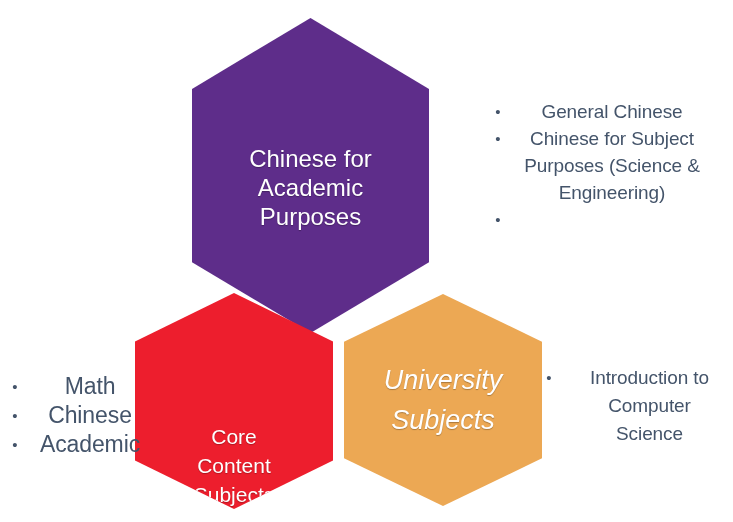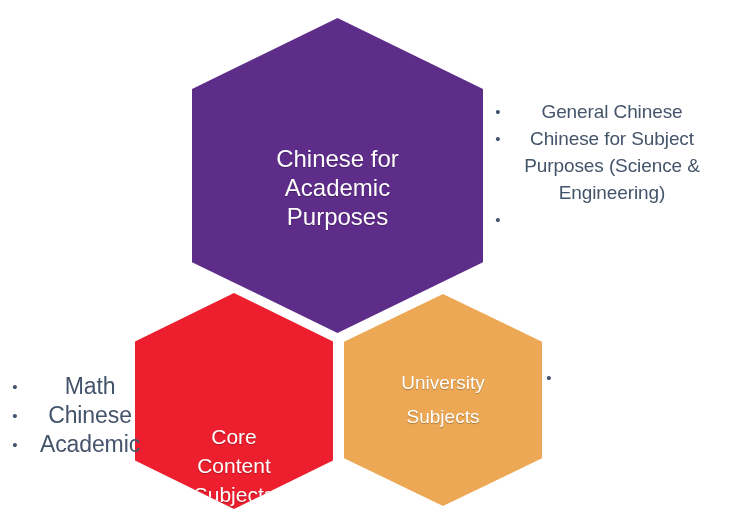--- a/index.html
+++ b/index.html
@@ -22,26 +22,26 @@
     align-items: center;
     justify-content: center;
     clip-path: polygon(50% 0%, 100% 22.5%, 100% 77.5%, 50% 100%, 0% 77.5%, 0% 22.5%);
   }
   .hex-label {
     color: #ffffff;
     text-align: center;
     white-space: pre-line;
     text-shadow: 0 1px 1px rgba(0,0,0,0.28);
   }
-  .hex-cap   { left: 192px; top: 18px;  width: 291px; height: 315px; }
+  .hex-cap   { left: 192px; top: 18px;  width: 237px; height: 315px; }
   .hex-core  { left: 135px; top: 293px; width: 198px; height: 216px; }
   .hex-univ  { left: 344px; top: 294px; width: 198px; height: 212px; }
   .hex-cap .hex-label  { font-size: 24px; line-height: 29px; padding-top: 24px; }
   .hex-core .hex-label { font-size: 21px; line-height: 29px; }
-  .hex-univ .hex-label { font-size: 19px; line-height: 34px; }
+  .hex-univ .hex-label { font-size: 27px; line-height: 40px; font-style: italic; }
 
   
   .blist {
     position: absolute;
     display: flex;
     flex-direction: column;
   }
   .blist .li {
     display: flex;
     align-items: flex-start;
@@ -112,16 +112,17 @@
     </div>
     <div class="li">
       <span class="dot">•</span>
       <span class="li-text">Academic</span>
     </div>
   </div>
 
   <div class="blist list-univ" style="color: rgb(68, 84, 106);">
     <div class="li">
       <span class="dot">•</span>
+      <span class="li-text">Introduction to Computer Science</span>
     </div>
   </div>
 
 </div>
 
 </body></html>

